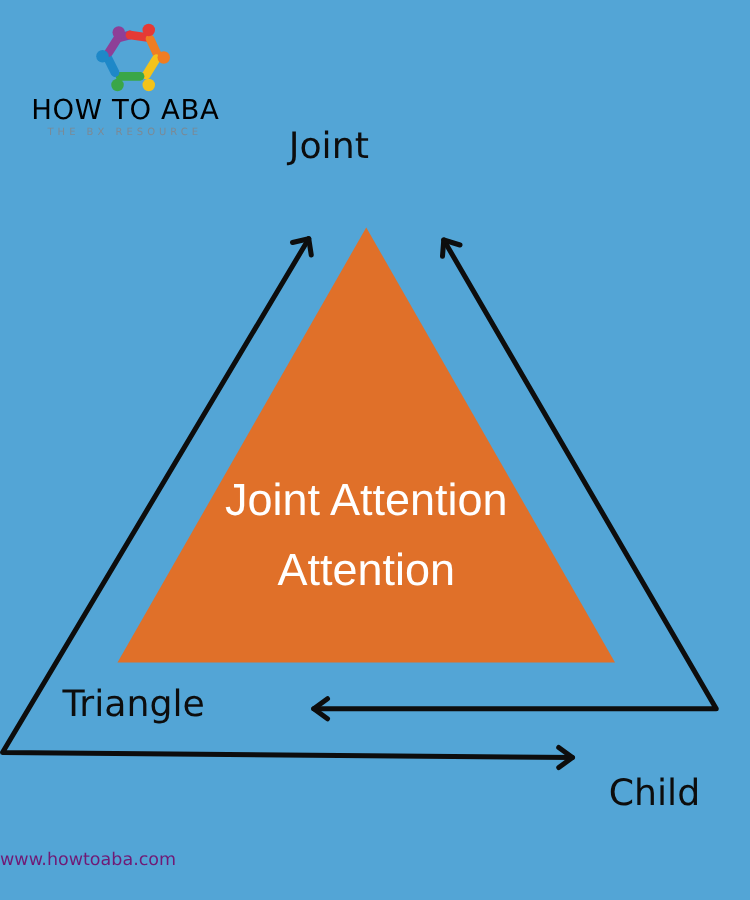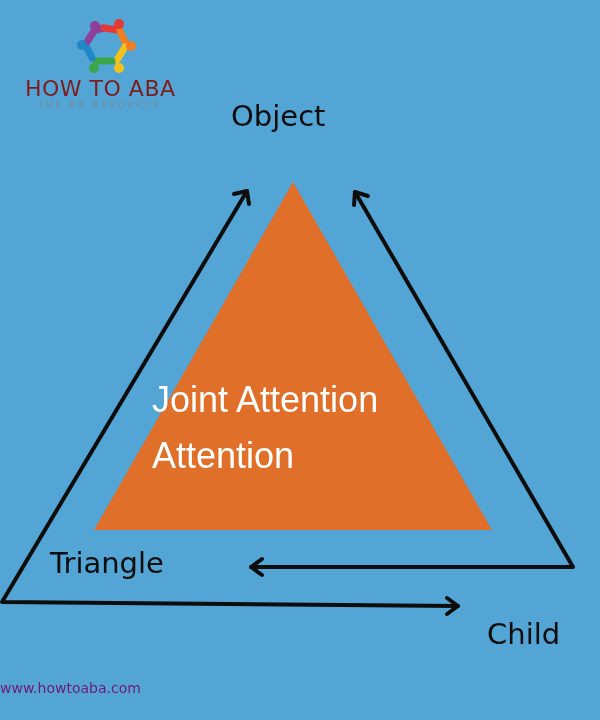--- a/index.html
+++ b/index.html
@@ -7,39 +7,39 @@
       width: 600px; height: 720px; overflow: hidden;
       background: #53a5d6;
       position: relative;
       font-family: "DejaVu Sans", sans-serif;
     }
     .canvas { position: absolute; left: 0; top: 0; width: 600px; height: 720px; }
     .logo { position: absolute; left: 0; top: 0; width: 220px; height: 120px; }
     .logo-title {
       position: absolute; left: 25px; top: 76px;
       font-family: "DejaVu Sans", sans-serif;
-      font-size: 22px; color: #7f1d1d; letter-spacing: 0.5px;
+      font-size: 22px; color: #000000; letter-spacing: 0.5px;
       white-space: nowrap;
     }
     .logo-sub {
       position: absolute; left: 38px; top: 101px;
       font-family: "DejaVu Sans", sans-serif;
       font-size: 8px; color: #7a8a96; letter-spacing: 3.2px;
       white-space: nowrap;
       text-align: right;
     }
     .label {
       position: absolute; color: #0d0d0d; font-family: "DejaVu Sans", sans-serif;
       font-size: 29px; white-space: nowrap;
     }
     .lbl-object { left: 231px; top: 99px; }
     .lbl-caregiver { left: 50px; top: 546px; }
     .lbl-child { left: 487px; top: 617px; }
     .center-text {
-      position: absolute; left: 152px; width: 306px; 
+      position: absolute; left: 140px; width: 306px; text-align: center;
       color: #ffffff; font-family: "Liberation Sans", sans-serif;
       font-size: 36px; line-height: 56px;
     }
     .ct-1 { top: 372px; }
     .ct-2 { top: 428px; }
     .footer {
       position: absolute; left: 0; width: 600px; top: 680px; text-align: left;
       font-family: "DejaVu Sans", sans-serif; font-size: 14px; color: #701a75;
     }
   </style>
@@ -84,20 +84,20 @@
     <circle cx="119" cy="24" r="5" fill="#e53935"></circle>
     <circle cx="131" cy="46" r="5" fill="#ef7d22"></circle>
     <circle cx="119" cy="68" r="5" fill="#f4c31a"></circle>
     <circle cx="94" cy="68" r="5" fill="#3aa648"></circle>
     <circle cx="82" cy="45" r="5" fill="#1e88c8"></circle>
   </svg>
   <div class="logo-title">HOW TO ABA</div>
   <div class="logo-sub">THE BX RESOURCE</div>
 </div>
 
-<div class="label lbl-object">Object</div>
+<div class="label lbl-object">Joint</div>
 <div class="label lbl-caregiver">Triangle</div>
 <div class="label lbl-child">Child</div>
 
 <div class="center-text ct-1">Joint Attention</div>
 <div class="center-text ct-2">Attention</div>
 
 <div class="footer">www.howtoaba.com</div>
 
 </body></html>

